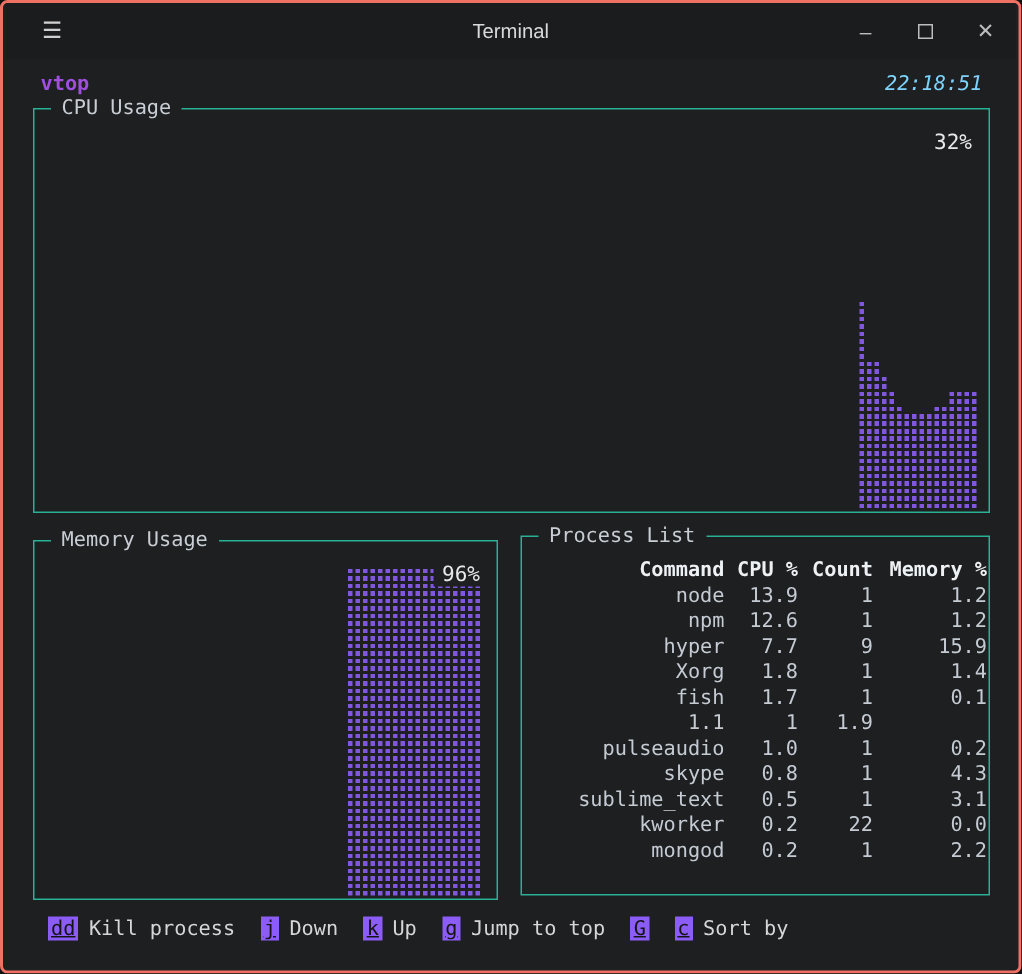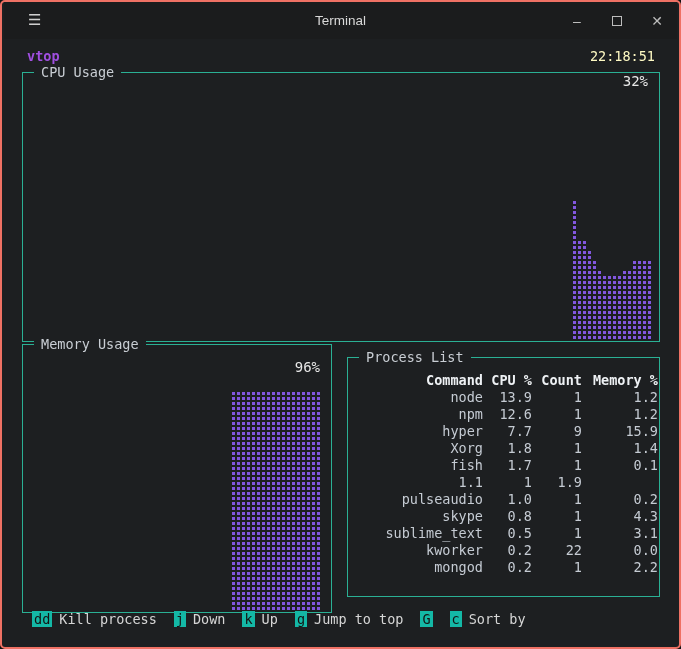--- a/index.html
+++ b/index.html
@@ -18,50 +18,50 @@
   }
   .menu-btn { position:absolute; left:24px; top:9px; color:#cfcfcf; font-size:15px; cursor:default; }
   .win-title { flex:1; text-align:center; color:#d9d9d9; font-size:13.5px; }
   .win-controls { position:absolute; right:0; top:0; height:37px; display:flex; align-items:center; }
   .win-ctl { width:40px; text-align:center; color:#bdbdbd; font-size:14px; cursor:default; }
   .win-ctl.max span { display:inline-block; width:10px; height:10px; border:1px solid #bdbdbd; }
   
   .statusline { position:absolute; left:25px; right:24px; top:46px; height:18px;
     font-size:13.5px; color:#c9c9c9; display:flex; }
   .statusline .app { color:var(--vtop); font-weight:bold; margin-right:8px; }
-  .statusline .time { margin-left:auto; color:#fef9c3; }
+  .statusline .time { margin-left:auto; color:#7dd3fc;font-style:italic; }
   
   .tbox { position:absolute; border:1px solid var(--box-border); }
   .tbox-label { position:absolute; top:-9px; left:11px; padding:0 7px;
     background:var(--term-bg); color:#c9ced4; font-size:13.5px; white-space:nowrap; }
   #cpu-box  { left:20px; top:70px;  width:638px; height:270px; }
-  #mem-box  { left:20px; top:342px; width:310px; height:269px; }
+  #mem-box  { left:20px; top:358px; width:310px; height:240px; }
   #proc-box { left:345px; top:355px; width:313px; height:240px; }
   .gauge-value { position:absolute; font-size:14px; color:#e8e8e8; z-index:3; }
-  #cpu-value { top:0; right:11px; }
+  #cpu-value { top:14px; right:11px; }
   #mem-value { top:14px; right:11px; background:var(--term-bg); padding-left:6px; }
   
   .dotchart { position:absolute; display:flex; align-items:flex-end; gap:2px; z-index:1; }
   #cpu-chart { bottom:2px; right:8px;  height:254px; }
   #mem-chart { bottom:2px; right:11px; height:226px; }
   .dotcol { width:3px;
     background:repeating-linear-gradient(to top, var(--dot) 0 3px, transparent 3px 5px); }
   
   .proc-table { position:absolute; left:1px; right:1px; top:14px; font-size:13.5px; }
   .prow { display:grid; grid-template-columns:127px 49px 50px auto;
     padding-left:7px; height:17px; line-height:17px; color:#c5cbd3; white-space:nowrap;text-align:right; }
   .prow.header { color:#eef1f4; font-weight:bold; }
   .prow.selected {
     background:linear-gradient(to right, var(--sel-bg) 0, var(--sel-bg) calc(100% - 7px), transparent calc(100% - 7px));
     color:#dcd4ee; }
   
   .keybar { position:absolute; left:30px; right:16px; top:608px; height:18px;
     display:flex; gap:17px; font-size:13.5px; color:#d6d6d6; }
   .keygroup { display:flex; gap:7px; align-items:center; }
-  .key { background:#14b8a6; color:#141414; padding:0 2px; line-height:16px; cursor:default; }
+  .key { background:#8b5cf6; color:#141414; padding:0 2px; line-height:16px; cursor:default;text-decoration:underline; }
 </style>
 </head>
 <body>
 
 <div class="window">
 
   <div class="titlebar">
     <span class="menu-btn">☰</span>
     <span class="win-title">Terminal</span>
     <div class="win-controls">

